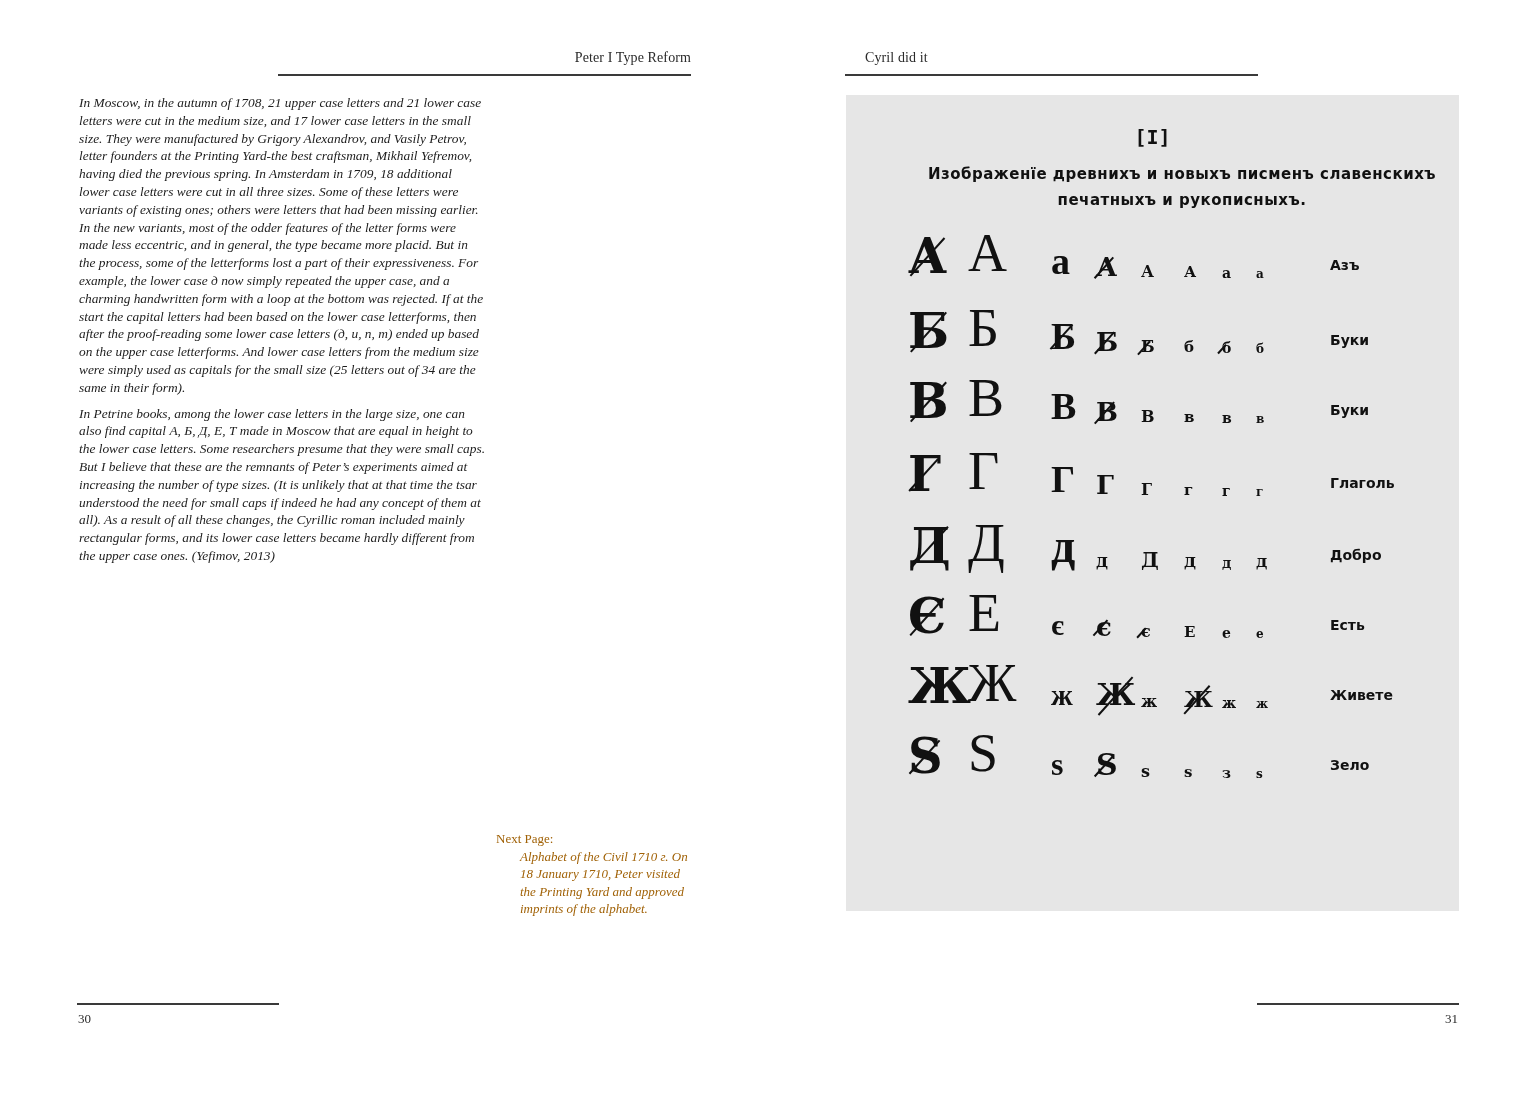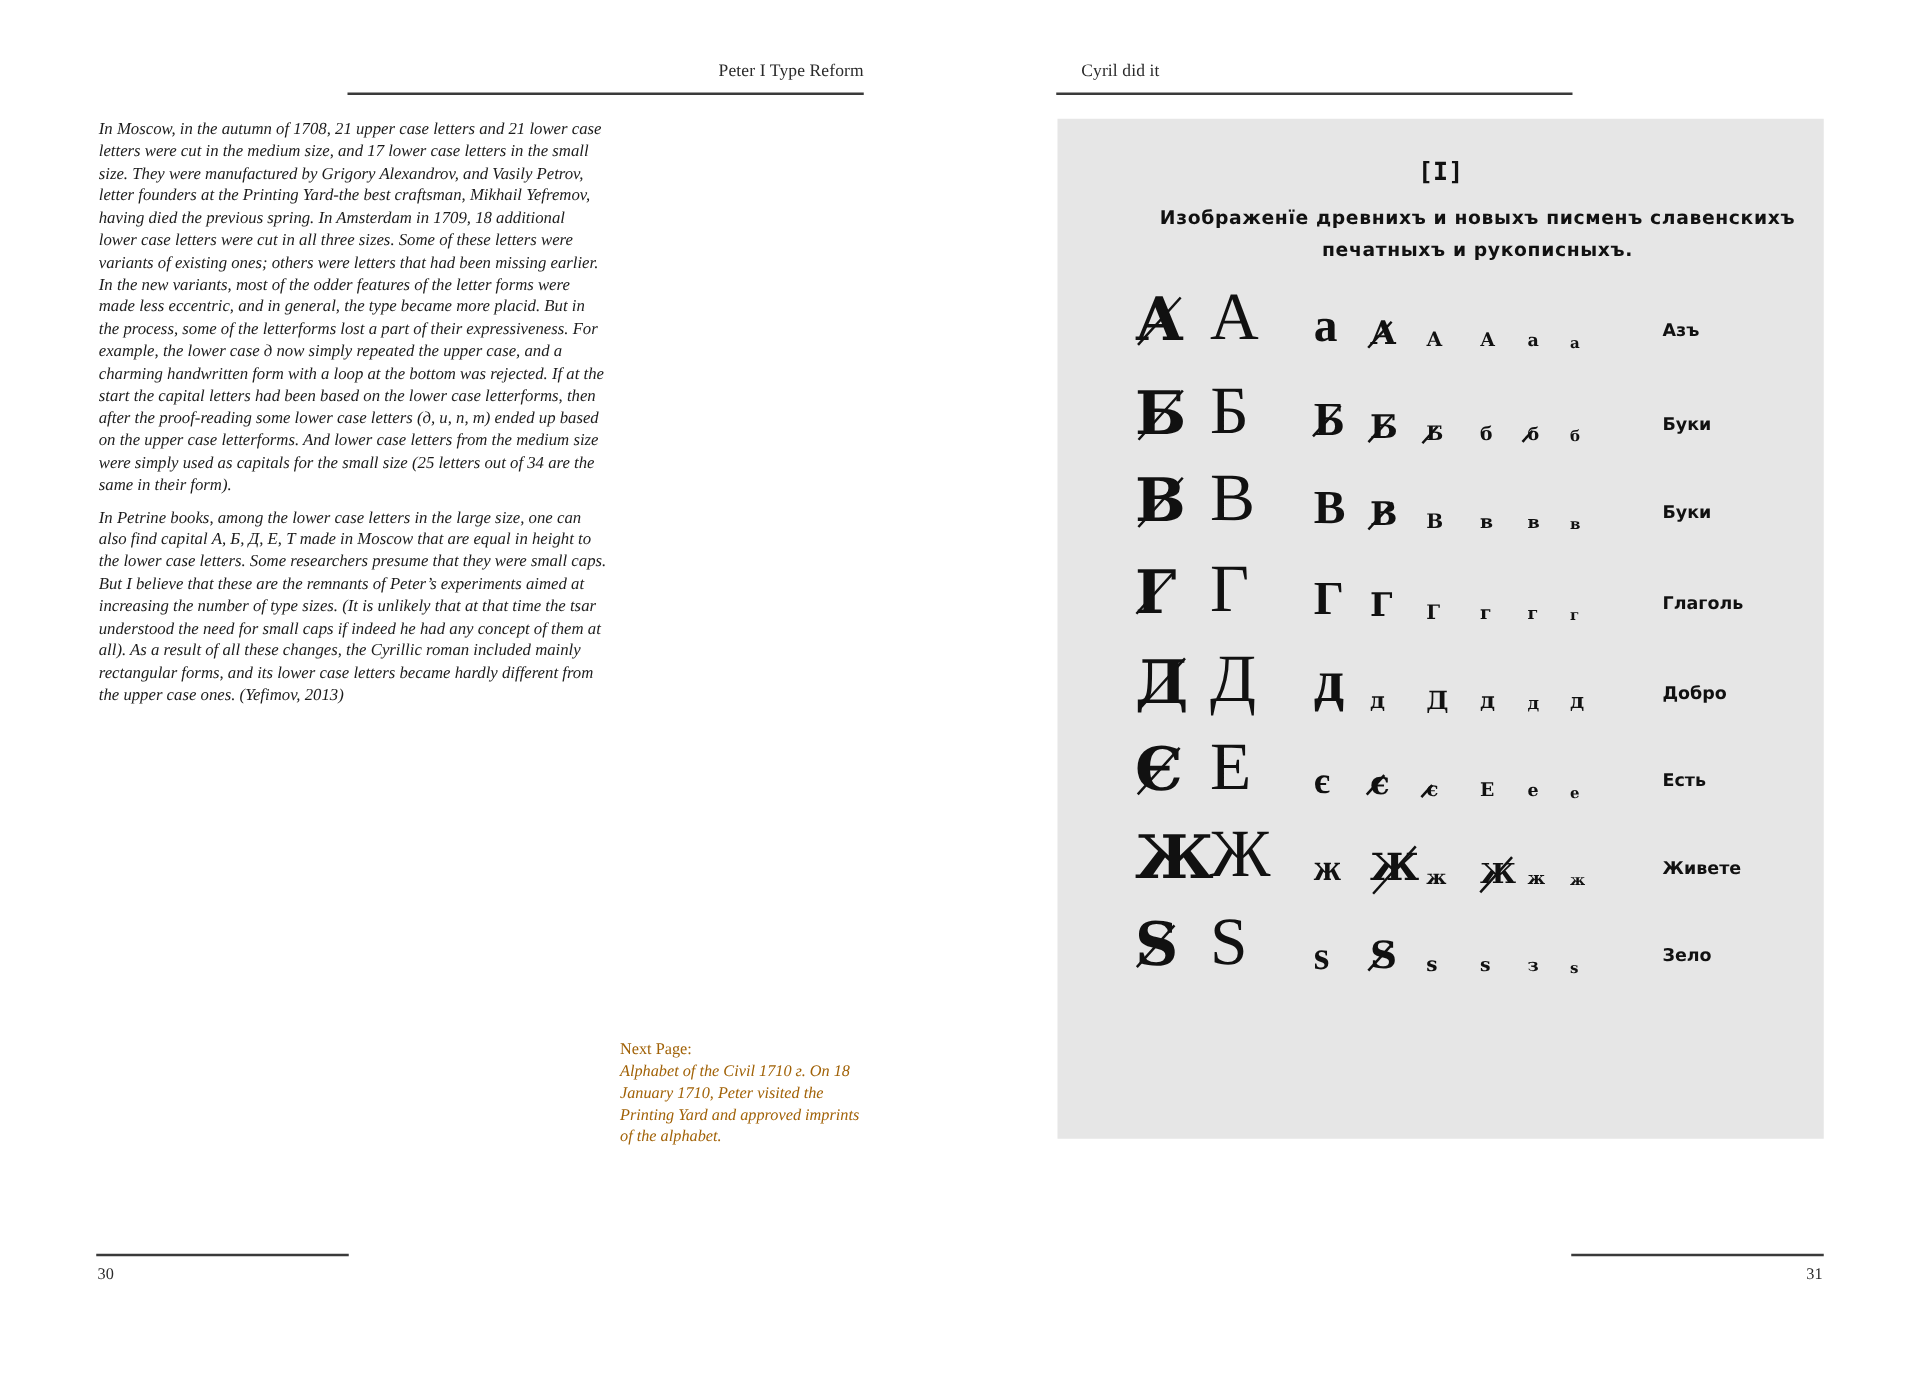--- a/index.html
+++ b/index.html
@@ -30,21 +30,21 @@
     position:absolute; left:79px; top:94px; width:406px;
     font-size:13.4px; line-height:17.8px; color:#1c1c1c;
   }
   .body-text p { margin:0 0 8px 0;font-style:italic; }
 
   .caption {
     position:absolute; left:496px; top:830px; width:200px;
     font-size:13px; line-height:17.5px; color:#a16207;
   }
   .caption .cap-label { display:block; }
-  .caption .cap-text { display:block; font-style:italic; }
+  .caption .cap-text { display:block; font-style:italic;margin-left:24px; }
 
   
   .plate {
     position:absolute; left:846px; top:95px; width:613px; height:816px;
     background:#e6e6e6;
     font-family:"DejaVu Serif","Liberation Serif",serif; color:#111;
   }
   .plate-num { position:absolute; top:30px; left:0; width:100%; text-align:center;
     font-family:"DejaVu Sans Mono",monospace; font-weight:bold; font-size:20px; }
   .plate-title { position:absolute; top:66px; left:40px; width:520px; text-align:center;

